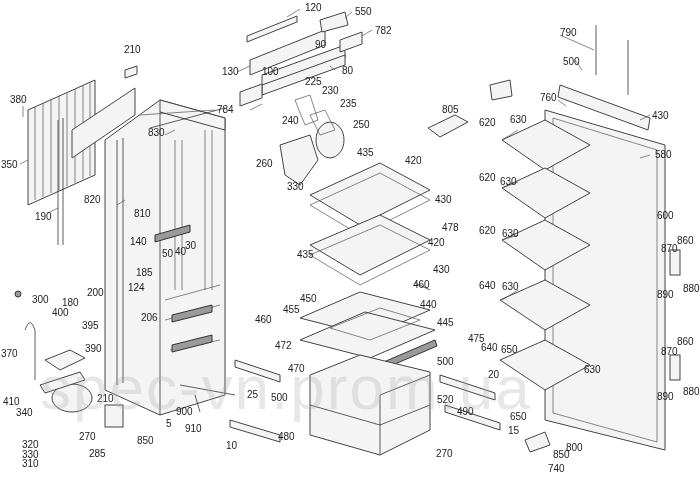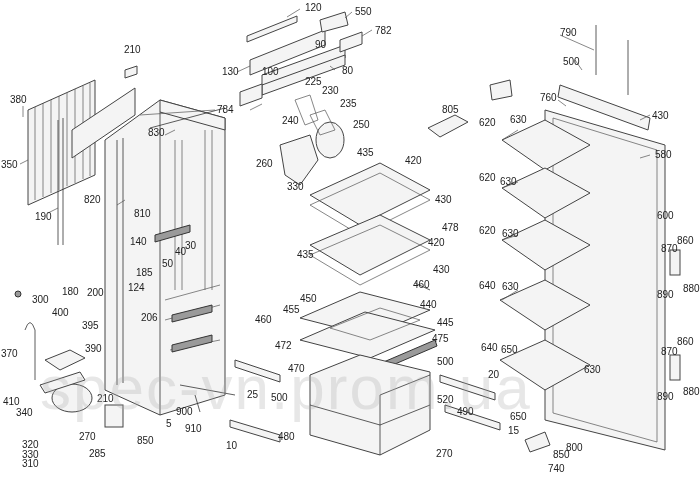--- a/index.html
+++ b/index.html
@@ -180,44 +180,44 @@
   <span class="lbl" style="left:297px;top:250px">435</span>
   <span class="lbl" style="left:428px;top:238px">420</span>
   <span class="lbl" style="left:433px;top:265px">430</span>
   <span class="lbl" style="left:413px;top:280px">460</span>
   <span class="lbl" style="left:300px;top:294px">450</span>
   <span class="lbl" style="left:420px;top:300px">440</span>
   <span class="lbl" style="left:283px;top:305px">455</span>
   <span class="lbl" style="left:255px;top:315px">460</span>
   <span class="lbl" style="left:437px;top:318px">445</span>
   <span class="lbl" style="left:275px;top:341px">472</span>
-  <span class="lbl" style="left:432px;top:334px">475</span>
+  <span class="lbl" style="left:468px;top:334px">475</span>
   <span class="lbl" style="left:288px;top:364px">470</span>
   <span class="lbl" style="left:437px;top:357px">500</span>
   <span class="lbl" style="left:437px;top:395px">520</span>
   <span class="lbl" style="left:457px;top:407px">490</span>
   <span class="lbl" style="left:436px;top:449px">270</span>
   <span class="lbl" style="left:271px;top:393px">500</span>
   <span class="lbl" style="left:247px;top:390px">25</span>
   <span class="lbl" style="left:278px;top:432px">480</span>
   <span class="lbl" style="left:226px;top:441px">10</span>
   <span class="lbl" style="left:10px;top:95px">380</span>
   <span class="lbl" style="left:1px;top:160px">350</span>
   <span class="lbl" style="left:35px;top:212px">190</span>
   <span class="lbl" style="left:148px;top:128px">830</span>
   <span class="lbl" style="left:84px;top:195px">820</span>
   <span class="lbl" style="left:134px;top:209px">810</span>
   <span class="lbl" style="left:130px;top:237px">140</span>
   <span class="lbl" style="left:175px;top:247px">40</span>
   <span class="lbl" style="left:185px;top:241px">30</span>
-  <span class="lbl" style="left:162px;top:259px">50</span>
+  <span class="lbl" style="left:162px;top:249px">50</span>
   <span class="lbl" style="left:136px;top:268px">185</span>
   <span class="lbl" style="left:128px;top:283px">124</span>
   <span class="lbl" style="left:141px;top:313px">206</span>
-  <span class="lbl" style="left:62px;top:287px">180</span>
+  <span class="lbl" style="left:62px;top:298px">180</span>
   <span class="lbl" style="left:87px;top:288px">200</span>
   <span class="lbl" style="left:32px;top:295px">300</span>
   <span class="lbl" style="left:52px;top:308px">400</span>
   <span class="lbl" style="left:82px;top:321px">395</span>
   <span class="lbl" style="left:85px;top:344px">390</span>
   <span class="lbl" style="left:1px;top:349px">370</span>
   <span class="lbl" style="left:3px;top:397px">410</span>
   <span class="lbl" style="left:16px;top:408px">340</span>
   <span class="lbl" style="left:97px;top:394px">210</span>
   <span class="lbl" style="left:79px;top:432px">270</span>

